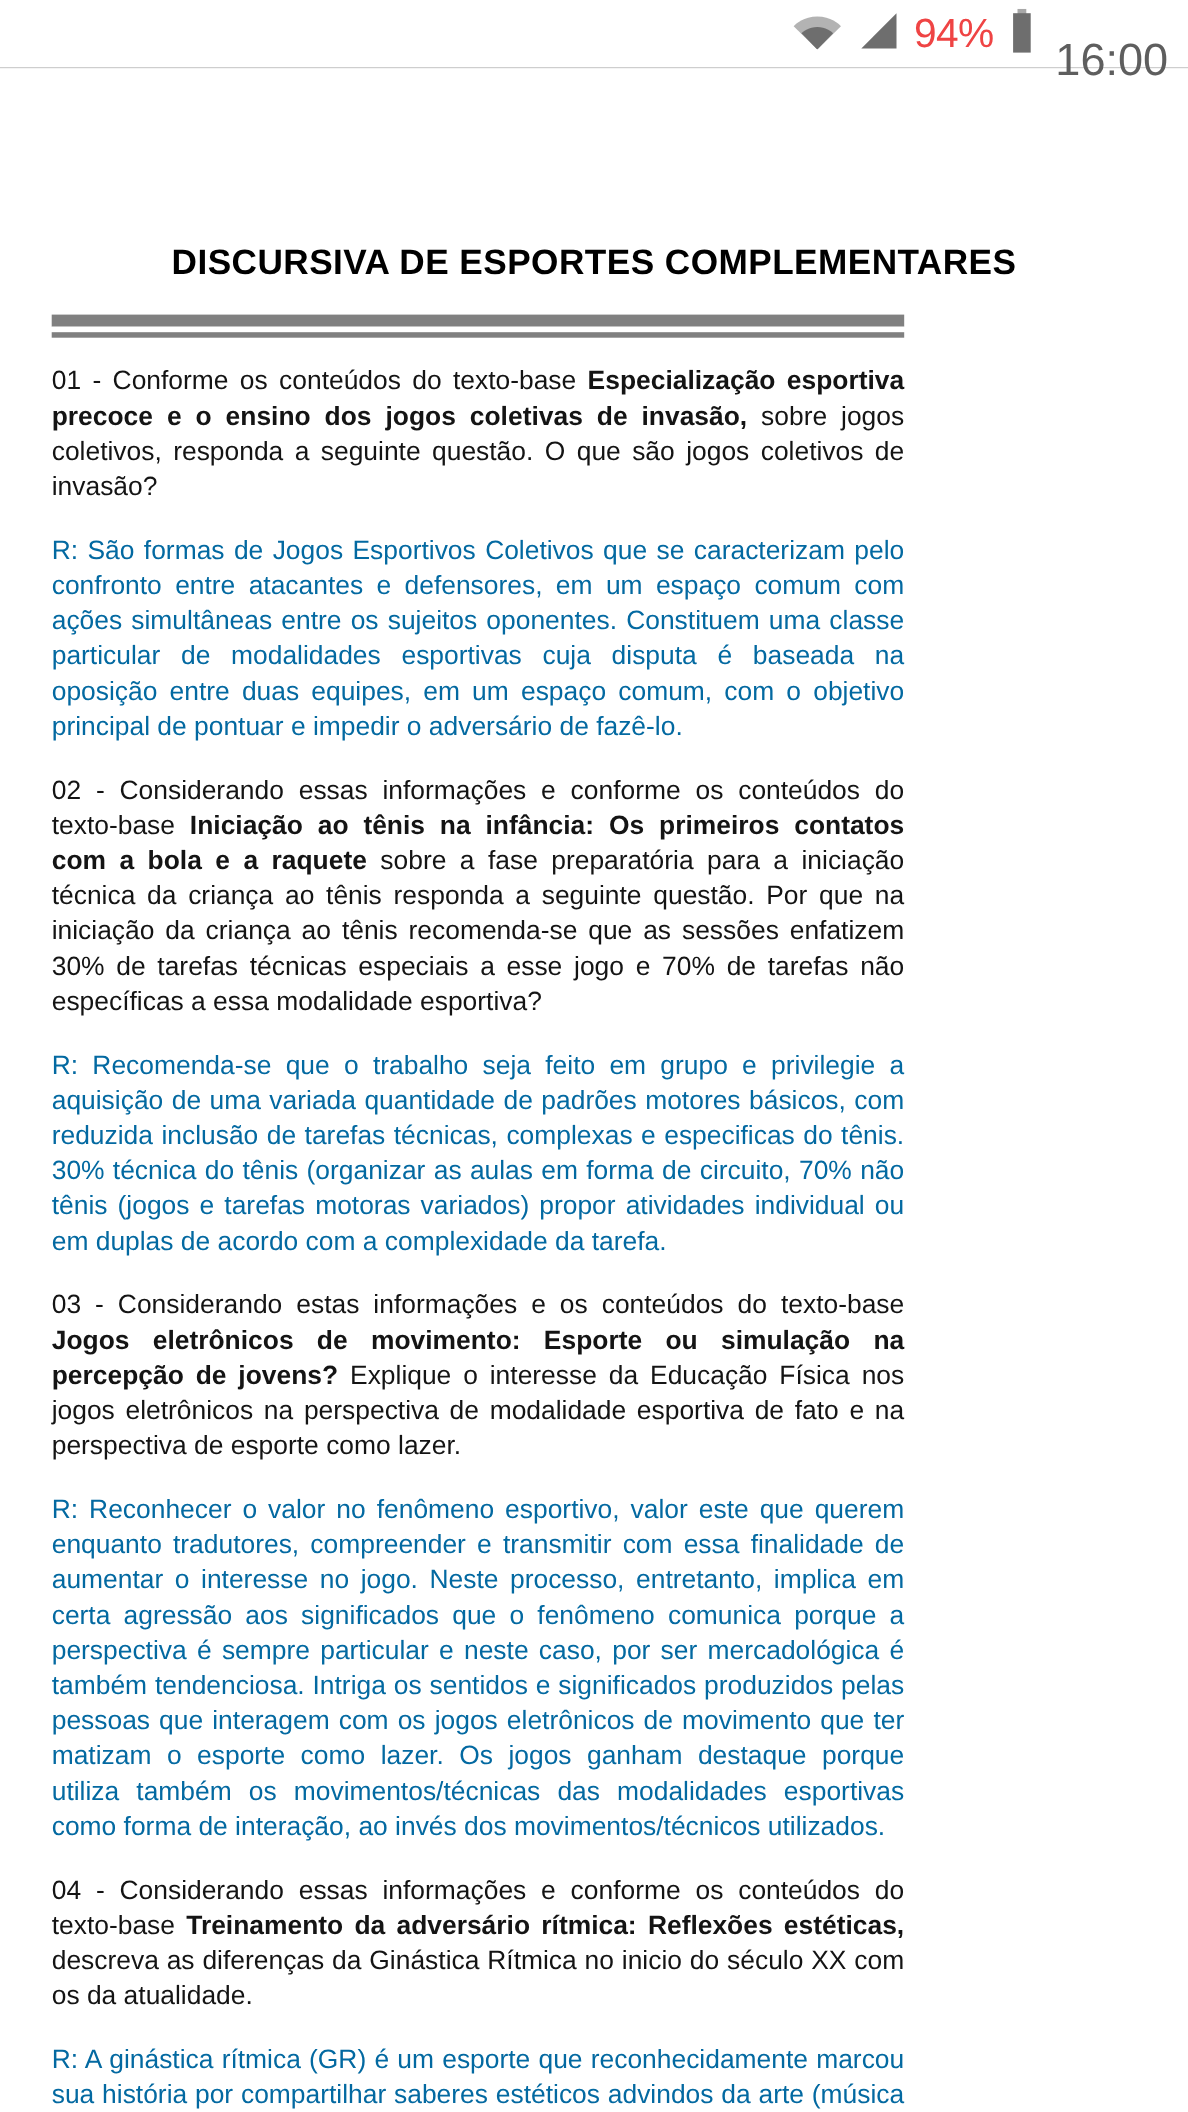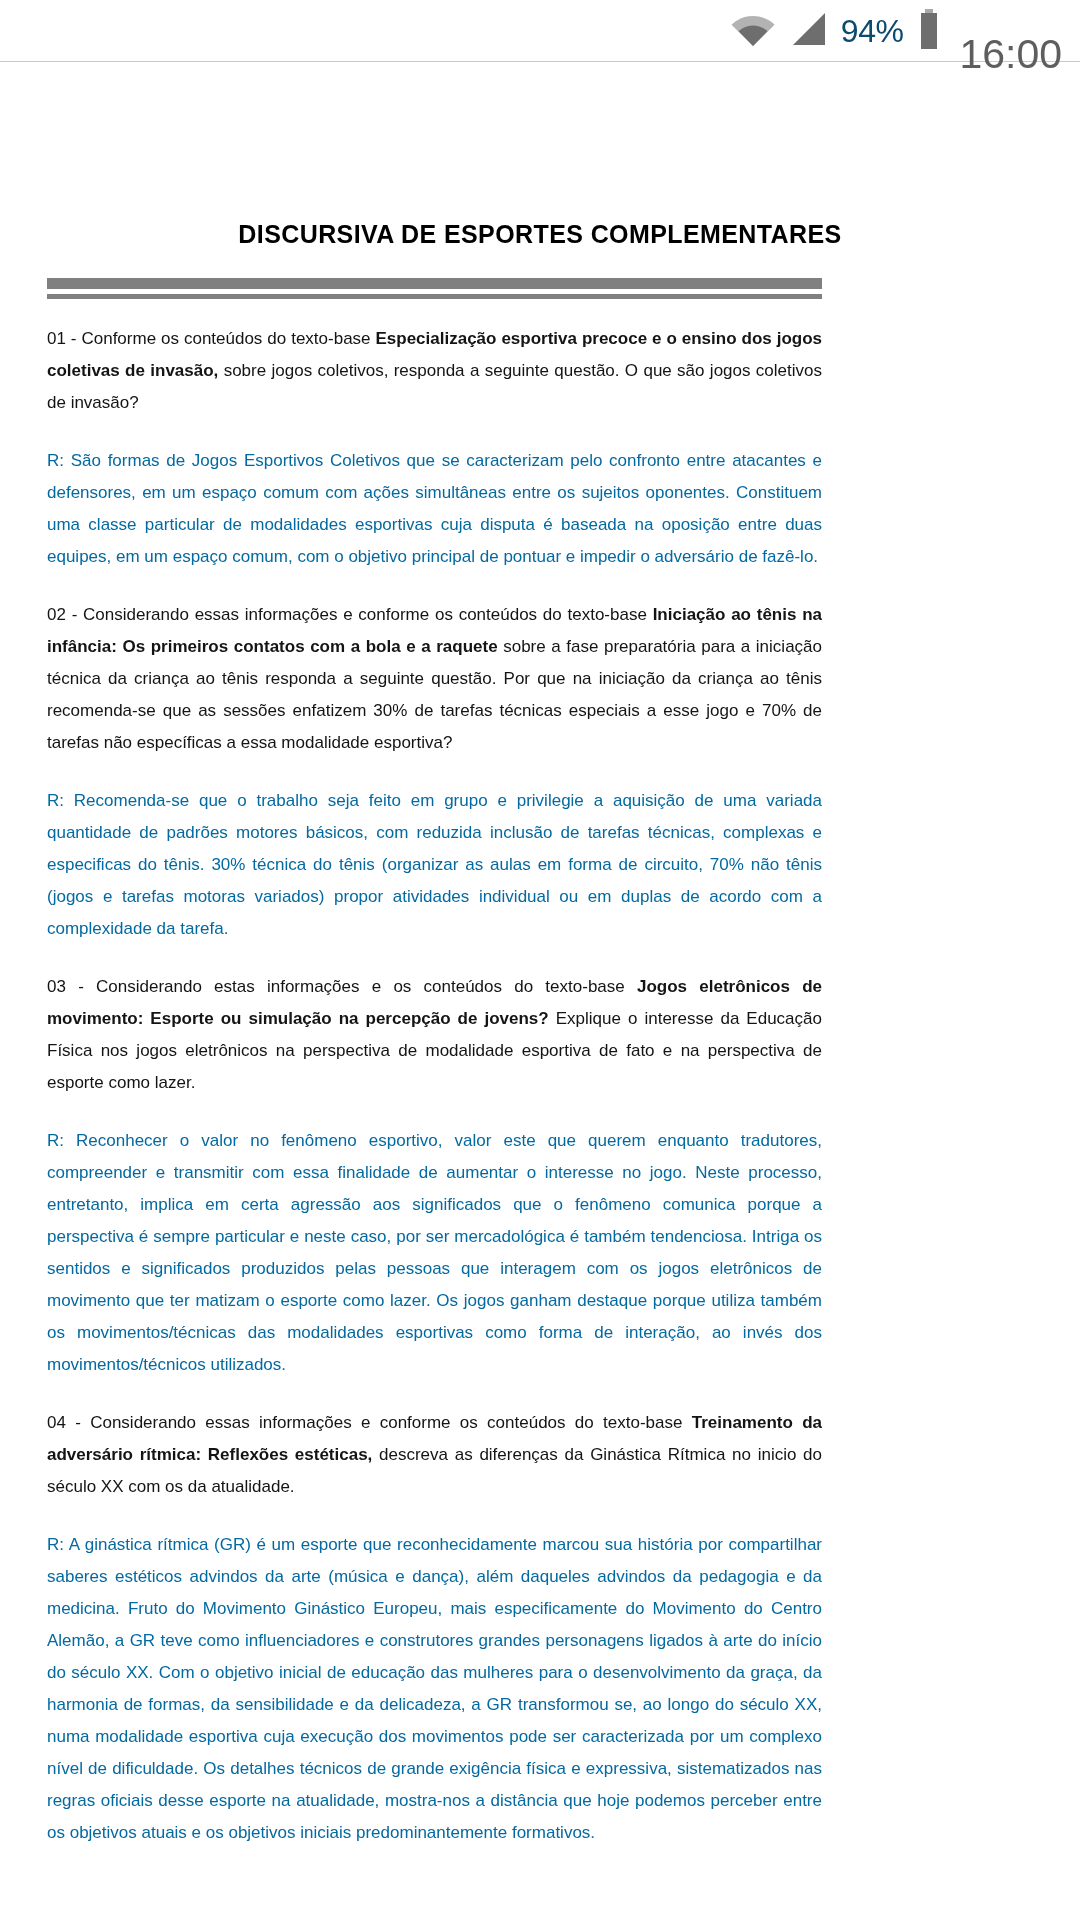--- a/index.html
+++ b/index.html
@@ -28,23 +28,23 @@
   #status-bar .status-cluster {
     display: flex;
     align-items: center;
     gap: 14px;
   }
   .icon-wifi { display: block; }
   .icon-signal { display: block; }
   .icon-battery { display: block; }
   .status-text {
     font-family: "Liberation Sans", sans-serif;
-    font-size: 32px;
+    font-size: 37px;
     font-weight: 400;
-    color: #0c4a6e;
+    color: #ef4444;
     letter-spacing: -0.5px;
     line-height: 1;
   }
   .status-clock {
     font-family: "Liberation Sans", sans-serif;
     font-size: 41px;
     font-weight: 400;
     color: #5e5e5e;
     letter-spacing: 0px;
     line-height: 1;
@@ -57,21 +57,21 @@
     width: 1080px;
     background: #ffffff;
     padding: 0 47px;
   }
 
   #doc-title {
     margin: 0;
     padding-top: 158px;
     text-align: center;
     font-family: "Liberation Sans", sans-serif;
-    font-size: 25px;
+    font-size: 32px;
     font-weight: bold;
     color: #000000;
     letter-spacing: 0.4px;
   }
 
   #divider-block {
     margin-top: 29px;
     margin-bottom: 0;
     width: 775px;
   }
@@ -92,21 +92,21 @@
   }
 
   #doc-body {
     margin-top: 24px;
     width: 775px;
   }
 
   p.para {
     margin: 0 0 26px 0;
     font-family: "Liberation Sans", sans-serif;
-    font-size: 17px;
+    font-size: 24px;
     line-height: 32px;
     text-align: justify;
     text-justify: inter-word;
     color: #1a1a1a;
     hyphens: none;
   }
   p.question { color: #141414; }
   p.answer   { color: #0369a1; }
   p.para b { font-weight: bold; }
 

